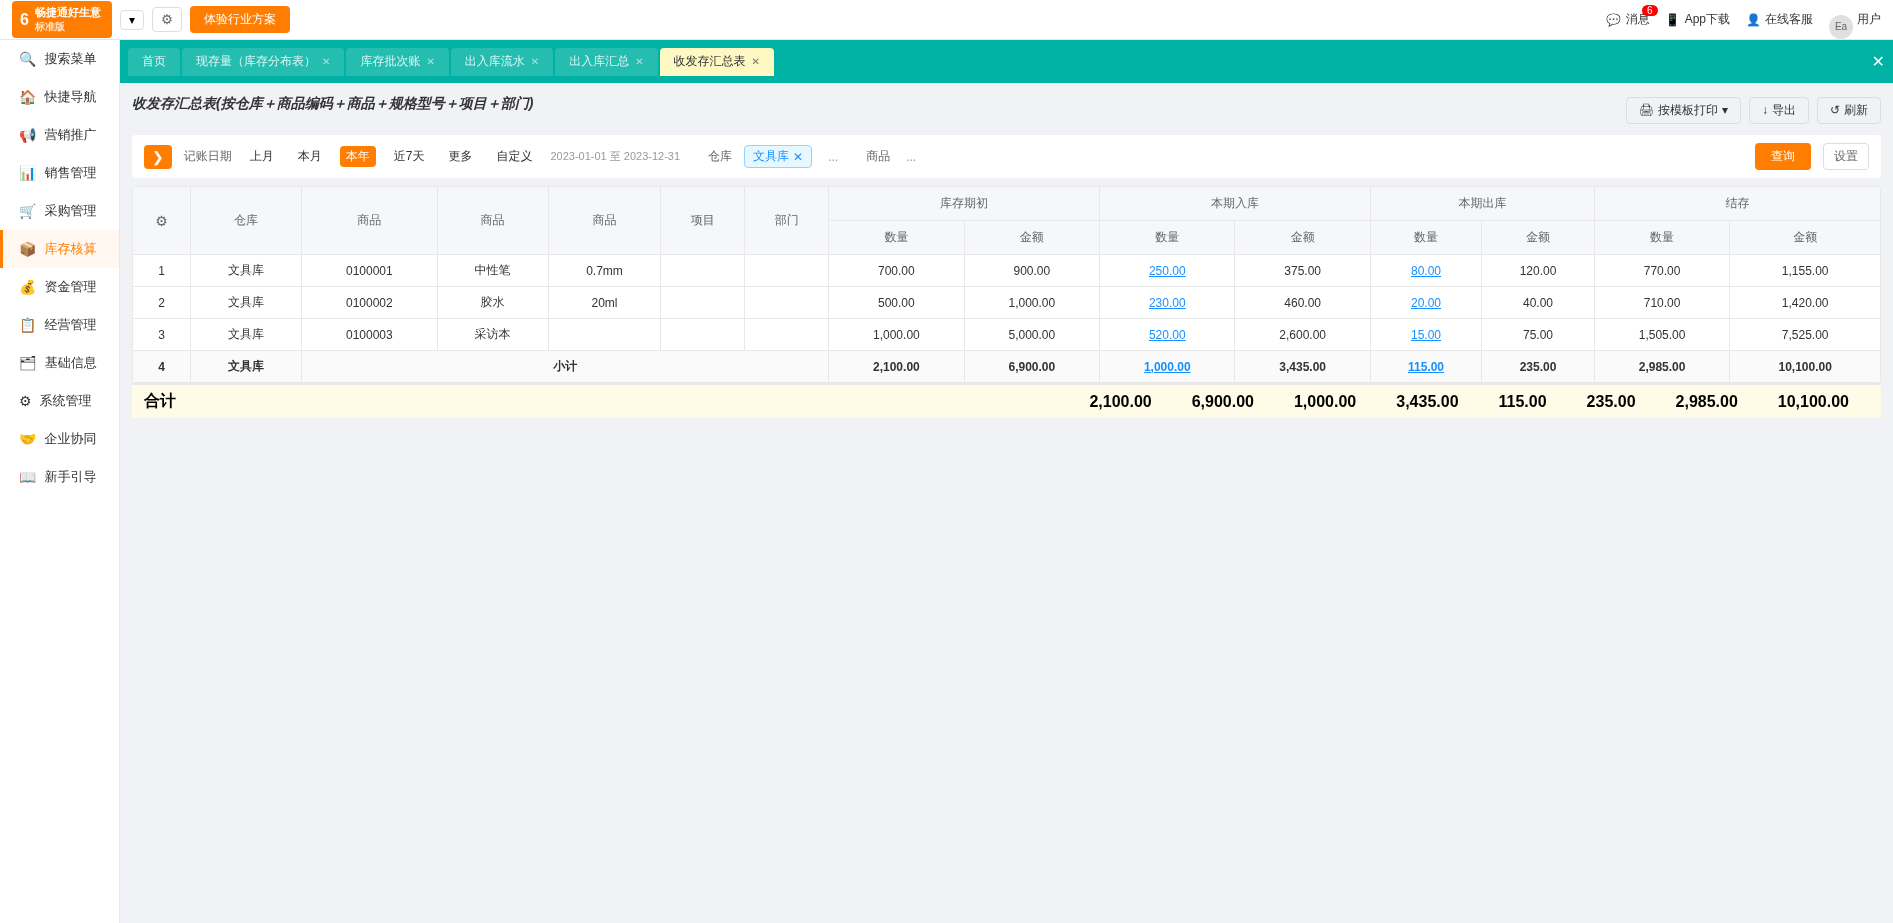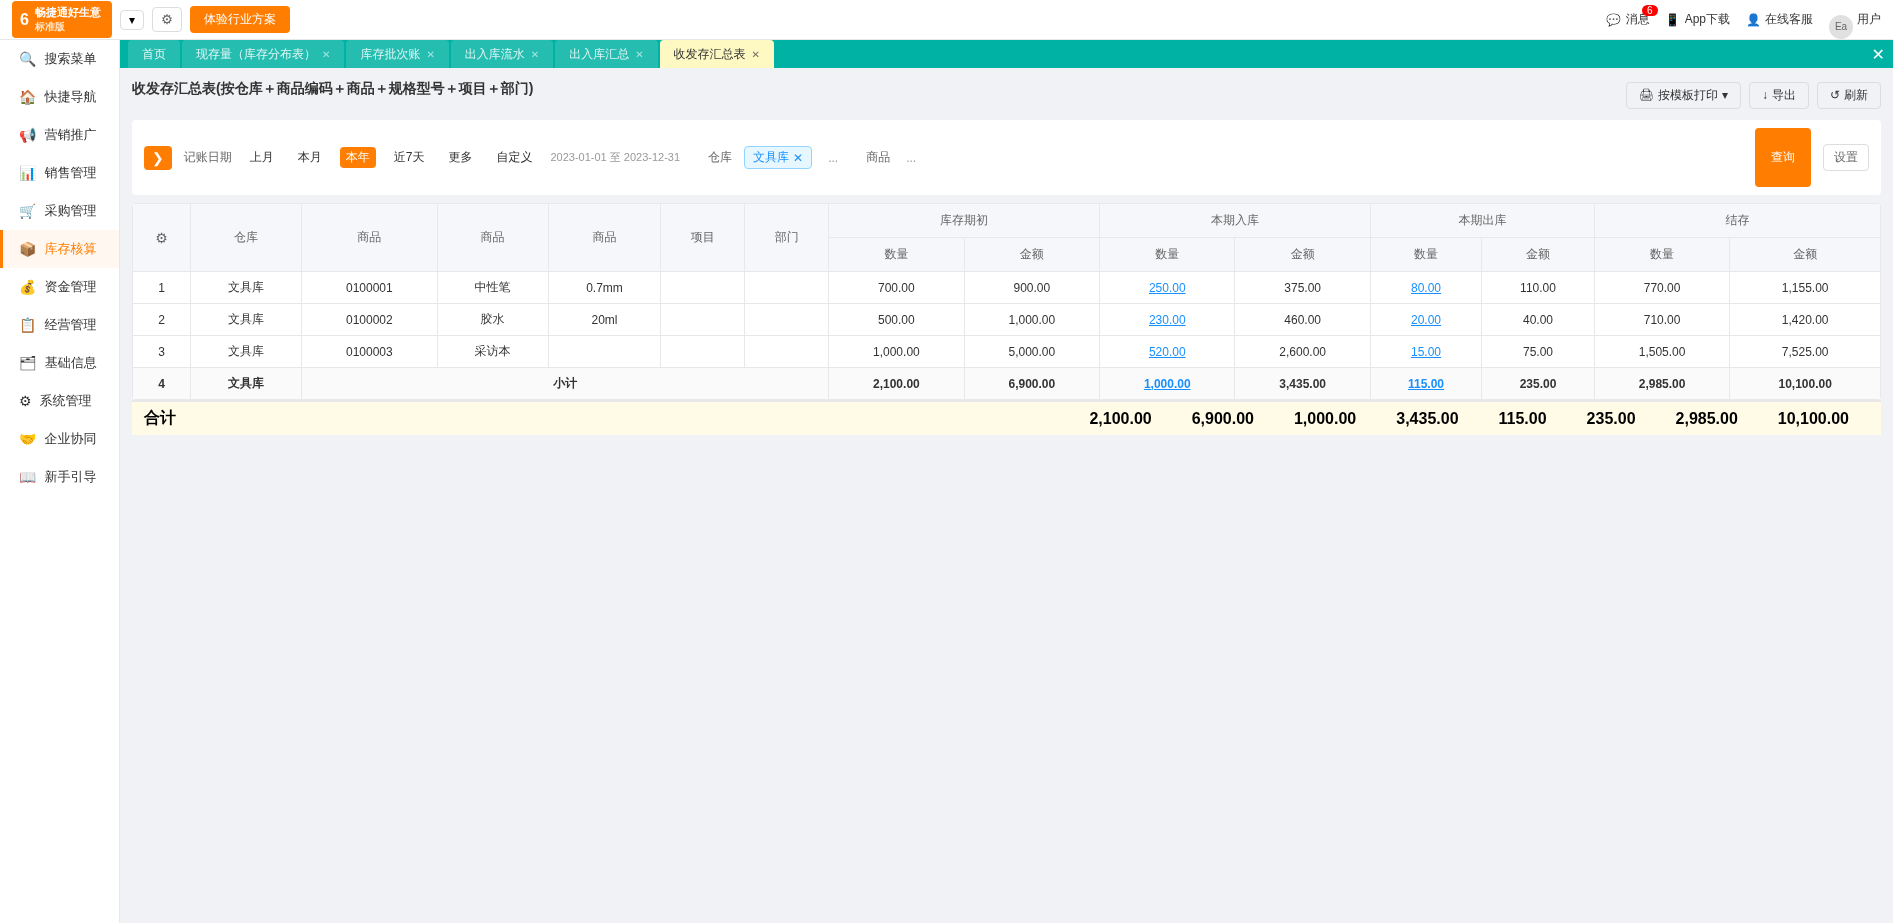--- a/index.html
+++ b/index.html
@@ -40,37 +40,37 @@
       border-left: 3px solid transparent;
     }
     .sidebar-item.active { color: #ff7d00; background: #fff7f0; border-left-color: #ff7d00; }
     .sidebar-icon { font-size: 14px; }
 
     
     .content-area { flex: 1; display: flex; flex-direction: column; overflow: hidden; }
 
     
     .tab-bar {
-      display: flex; align-items: center; background: #00b2a4; height: 28px;
+      display: flex; align-items: center; background: #00b2a4; height: 43px;
       padding: 0 8px; gap: 2px; flex-shrink: 0;
     }
     .tab-item {
       display: flex; align-items: center; gap: 6px;
       padding: 0 14px; height: 28px; border-radius: 4px 4px 0 0;
       cursor: pointer; font-size: 12px; color: rgba(255,255,255,0.85);
       background: rgba(255,255,255,0.15);
     }
     .tab-item.active { background: #fef9c3; color: #333; }
     .tab-close { font-size: 10px; color: inherit; cursor: pointer; opacity: 0.7; }
     .tab-bar-close { margin-left: auto; color: #fff; cursor: pointer; font-size: 16px; }
 
     
     .page-content { flex: 1; background: #f0f2f5; overflow-y: auto; padding: 12px; }
 
-    .page-title { font-size: 14px; font-weight: bold; color: #333; margin-bottom: 12px; }
+    .page-title { font-size: 14px; font-weight: bold; color: #333; margin-bottom: 12px; font-style: italic; }
 
     
     .filter-row {
       display: flex; align-items: center; gap: 12px;
       background: #fff; padding: 8px 12px; border-radius: 4px;
       margin-bottom: 8px; flex-wrap: wrap;
     }
     .filter-arrow { background: #ff7d00; color: #fff; border: none; border-radius: 4px; padding: 4px 8px; cursor: pointer; font-size: 14px; }
     .filter-label { color: #666; font-size: 12px; }
     .date-btn { background: none; border: none; cursor: pointer; font-size: 12px; color: #333; padding: 2px 6px; }
@@ -78,21 +78,21 @@
     .date-range { color: #999; font-size: 11px; }
     .warehouse-label { color: #666; margin-left: 16px; }
     .warehouse-tag {
       display: inline-flex; align-items: center; gap: 4px;
       background: #e6f7ff; border: 1px solid #91d5ff; border-radius: 4px;
       padding: 2px 8px; font-size: 12px; color: #1890ff; cursor: pointer;
     }
     .more-btn { color: #999; cursor: pointer; font-size: 12px; margin-left: 4px; }
     .goods-label { color: #666; margin-left: 16px; }
     .spacer { flex: 1; }
-    .query-btn { background: #ff7d00; color: #fff; border: none; border-radius: 4px; padding: 21px 16px; cursor: pointer; font-size: 12px; }
+    .query-btn { background: #ff7d00; color: #fff; border: none; border-radius: 4px; padding: 5px 16px; cursor: pointer; font-size: 12px; }
     .settings-btn-small { background: none; border: 1px solid #ddd; border-radius: 4px; padding: 4px 10px; cursor: pointer; font-size: 12px; color: #666; }
 
     .expand-row { text-align: center; padding: 6px; cursor: pointer; color: #666; font-size: 12px; }
     .toolbar-btn { background: none; border: 1px solid #ddd; border-radius: 4px; padding: 4px 12px; cursor: pointer; font-size: 12px; color: #333; display: flex; align-items: center; gap: 4px; }
 
     
     .data-table { width: 100%; border-collapse: collapse; font-size: 12px; }
     .data-table th { background: #f5f7fa; color: #666; font-weight: normal; padding: 8px 6px; border: 1px solid #e8e8e8; text-align: center; }
     .data-table td { padding: 7px 6px; border: 1px solid #e8e8e8; text-align: center; color: #333; }
     .data-table tr.subtotal td { font-weight: bold; background: #fafafa; }
@@ -303,21 +303,21 @@
       <td>0100001</td>
       <td>中性笔</td>
       <td>0.7mm</td>
       <td></td>
       <td></td>
       <td>700.00</td>
       <td>900.00</td>
       <td style="color:#1890ff;text-decoration:underline;cursor:pointer">250.00</td>
       <td>375.00</td>
       <td style="color:#1890ff;text-decoration:underline;cursor:pointer">80.00</td>
-      <td>110.00</td>
+      <td>120.00</td>
       <td>770.00</td>
       <td>1,155.00</td>
     </tr>
               <tr>
       <td>2</td>
       <td>文具库</td>
       <td>0100002</td>
       <td>胶水</td>
       <td>20ml</td>
       <td></td>

